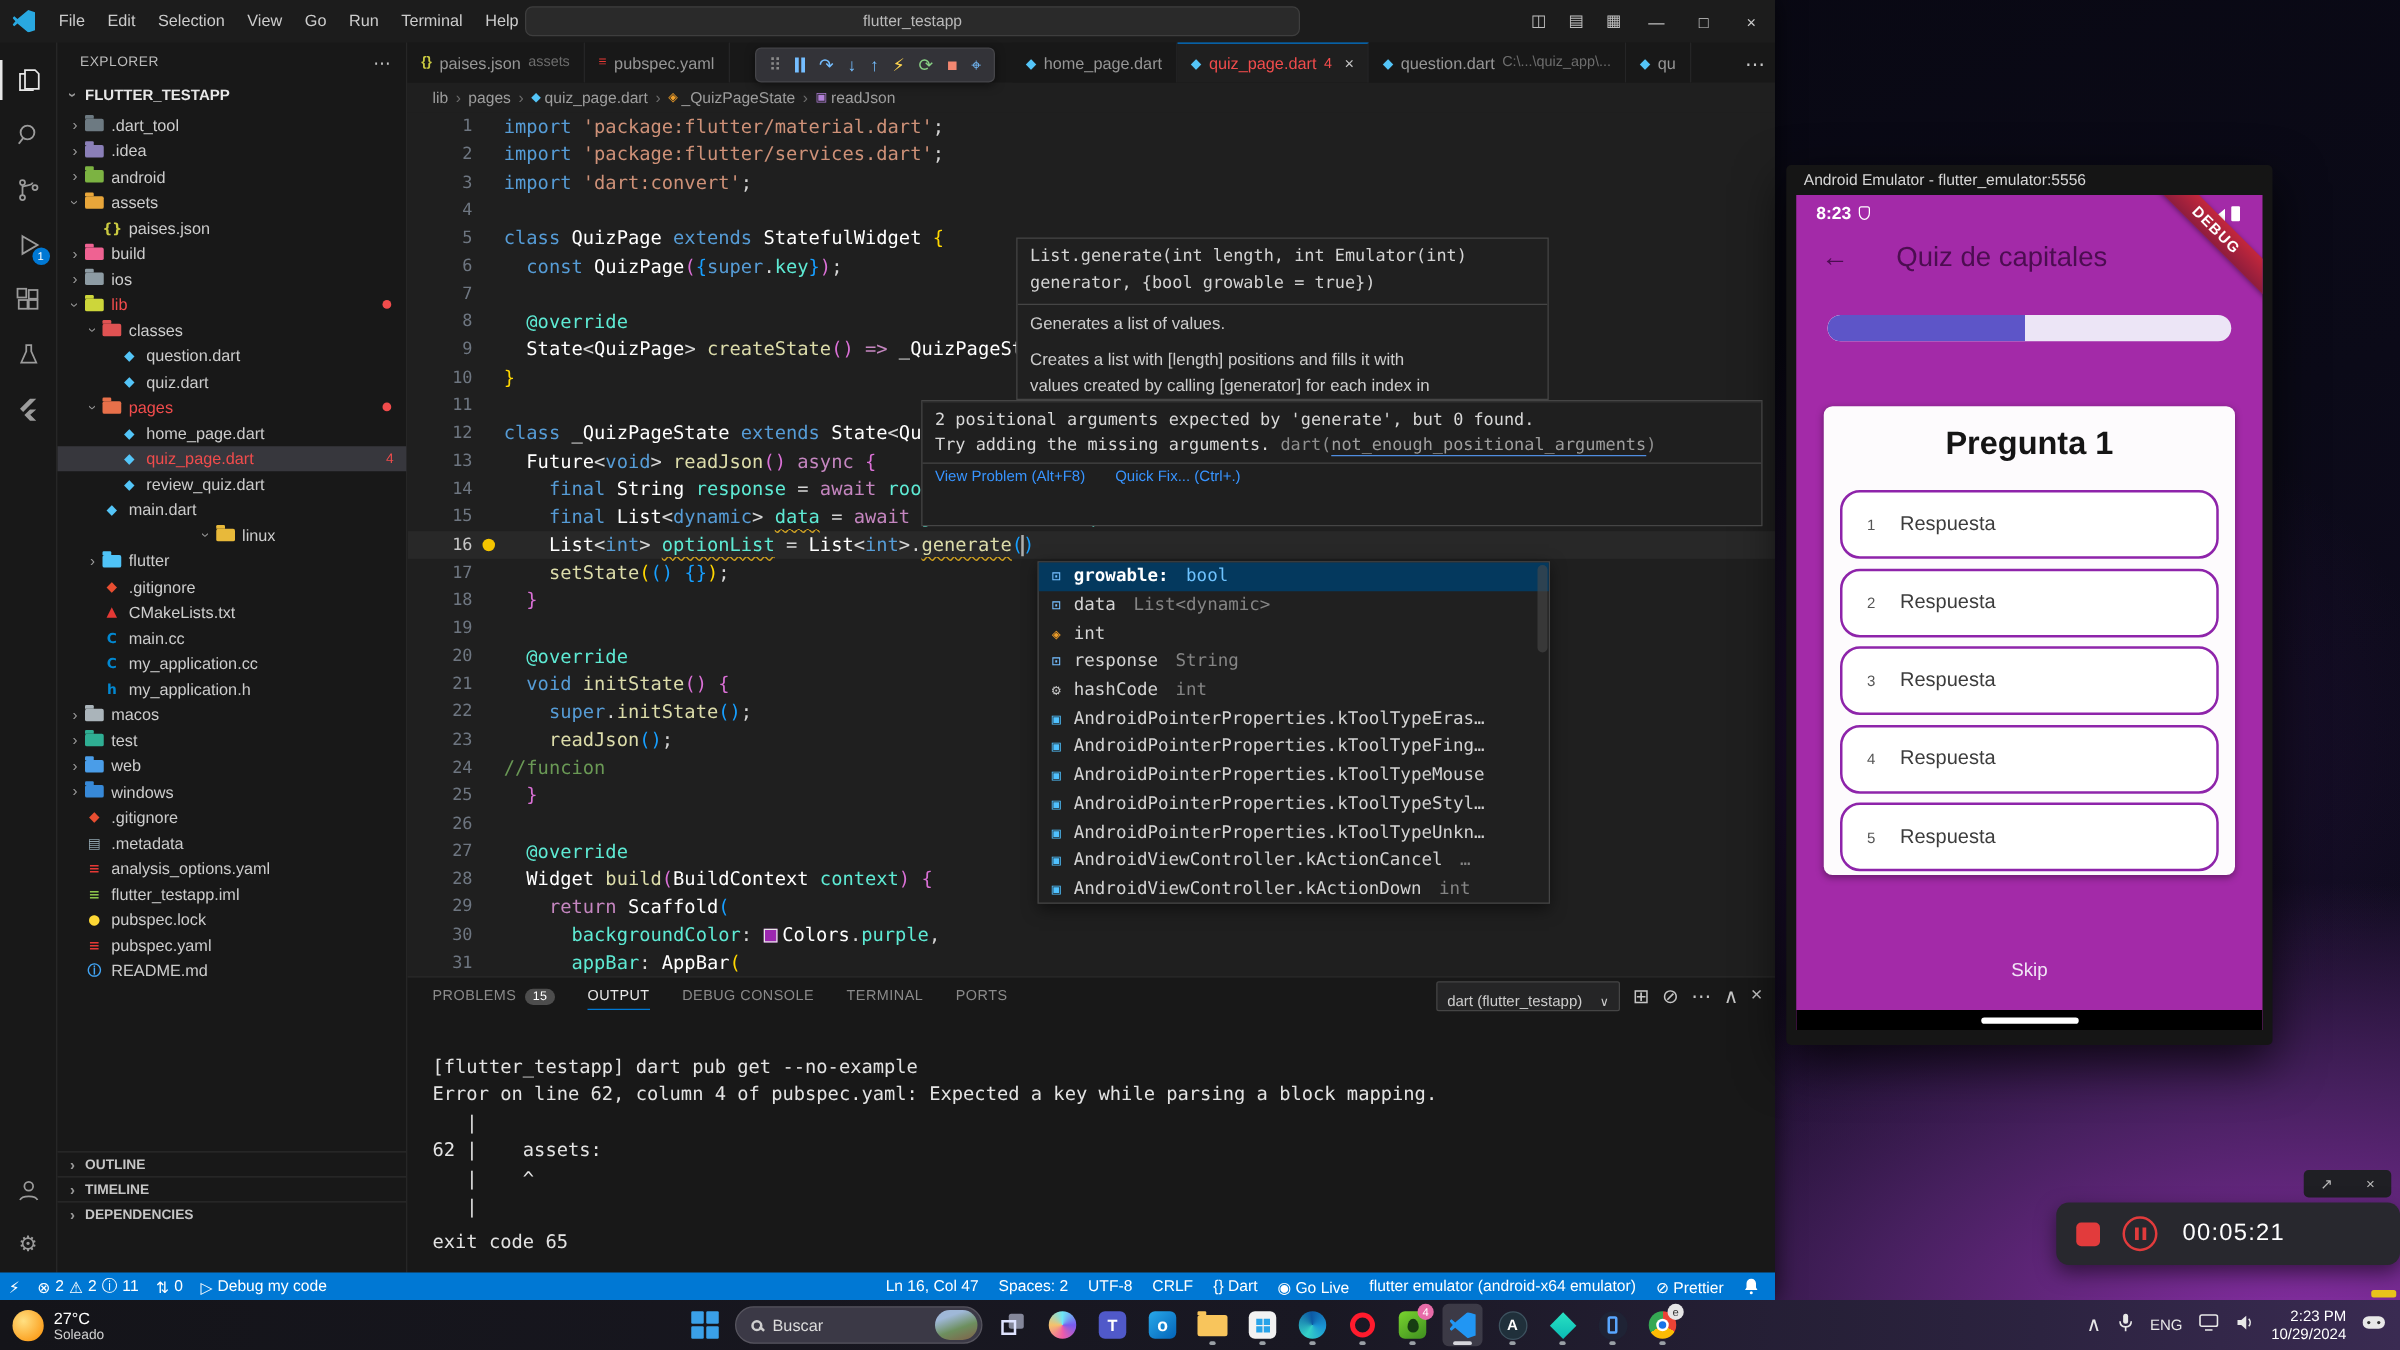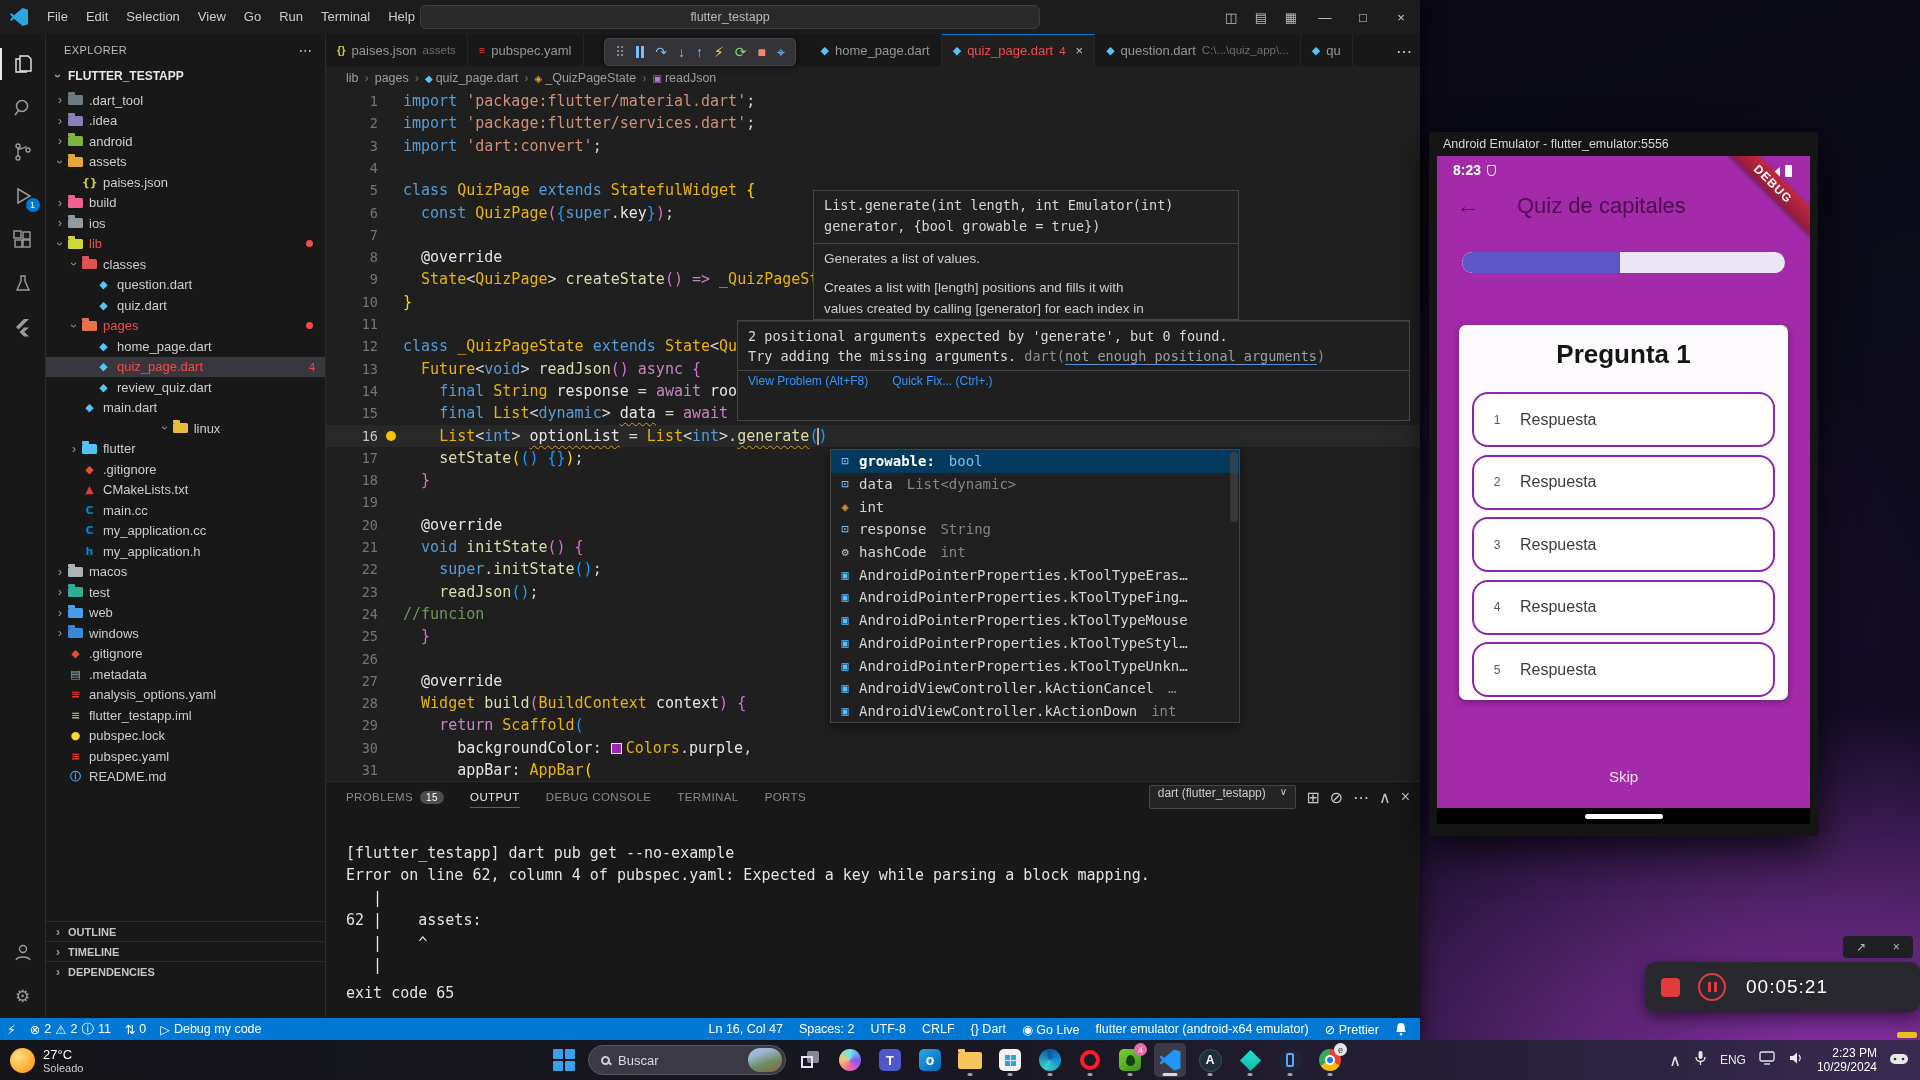--- a/index.html
+++ b/index.html
@@ -60,21 +60,21 @@
   #breadcrumb{height:24px;display:flex;align-items:center;padding-left:20px;color:#9d9d9d;font-size:12.5px;gap:3px;background:#1f1f1f}
   .bc-sep{color:#6d6d6d;margin:0 3px}
   .bc-ic{font-size:10px}
 
   #codearea{position:absolute;left:0;top:56px;right:0;height:691px;overflow:hidden;background:#1f1f1f}
   .code-line{position:absolute;left:0;right:0;height:22.3px;padding-left:77px;font-family:"DejaVu Sans Mono","Liberation Mono",monospace;font-size:15px;line-height:22.3px;white-space:pre}
   .code-line .ln{position:absolute;left:0;top:0;width:52px;text-align:right;color:#6e7681;font-size:13.5px}
   .curline{background:rgba(255,255,255,.045)}
   .curline .ln{color:#c6c6c6}
   .bulb{position:absolute;left:60px;top:6px;width:10px;height:10px;border-radius:50%;background:#f5c500}
-  .ck{color:#569cd6}.cc{color:#c586c0}.ct{color:#eab308}.cf{color:#dcdcaa}.cv{color:#e5e5e5}
+  .ck{color:#569cd6}.cc{color:#c586c0}.ct{color:#ffffff}.cf{color:#dcdcaa}.cv{color:#5eead4}
   .cs{color:#ce9178}.cm{color:#6a9955}.cp{color:#d4d4d4}
   .b1{color:#ffd700}.b2{color:#da70d6}.b3{color:#179fff}
   .squig{text-decoration:underline;text-decoration-style:wavy;text-decoration-color:#cfa01e;text-decoration-thickness:1px;text-underline-offset:4px}
   .cursor{display:inline-block;width:2px;height:17px;background:#aeafad;vertical-align:text-bottom;margin:0 -1px}
   .swatch{display:inline-block;width:11px;height:11px;background:#9c27b0;border:1px solid #e6e6e6;margin:0 4px -1px 0}
 
   
   #hovertip{position:absolute;left:813px;top:190px;width:426px;height:130px;background:#202020;border:1px solid #454545;z-index:5;overflow:hidden;color:#d4d4d4}
   #hovertip .sig{font-family:"DejaVu Sans Mono","Liberation Mono",monospace;font-size:13.5px;line-height:21px;padding:4px 10px 2px}
   #hovertip .hr{border-top:1px solid #454545;margin:4px 0}
@@ -94,21 +94,21 @@
   .sg.sel .styp{color:#6ec3ff}
   #sgscroll{position:absolute;right:1px;top:2px;width:8px;height:70px;background:#4a4a4a;border-radius:4px;opacity:.6}
 
   #panel{position:absolute;left:0;right:0;top:747px;bottom:0;background:#181818;border-top:1px solid #2b2b2b}
   #paneltabs{display:flex;align-items:center;height:30px;padding-left:20px;gap:26px}
   .ptab{font-size:11.5px;letter-spacing:.4px;color:#8a8a8a;display:flex;align-items:center;gap:7px;position:relative;height:100%}
   .ptab.active{color:#e7e7e7}
   .ptab.active::after{content:"";position:absolute;left:0;right:0;bottom:4px;height:1.5px;background:#0078d4}
   .pbadge{background:#4d4d4d;color:#fff;border-radius:9px;font-size:10px;padding:1px 6px}
   #panelright{position:absolute;right:10px;top:3px;display:flex;align-items:center;gap:10px;color:#c5c5c5}
-  #paneldd{height:24px;border:1px solid #454545;background:#252526;border-radius:2px;color:#ccc;font-size:12px;display:flex;align-items:flex-start;gap:14px;padding:0 8px}
+  #paneldd{height:24px;border:1px solid #454545;background:#252526;border-radius:2px;color:#ccc;font-size:12px;display:flex;align-items:flex-end;gap:14px;padding:0 8px}
   #outputwrap{position:absolute;left:20px;top:0;right:0;bottom:0}
   .outline-row{position:absolute;font-family:"DejaVu Sans Mono","Liberation Mono",monospace;font-size:15px;color:#e3e3e3;white-space:pre}
 
   #statusbar{position:absolute;left:0;bottom:0;width:1420px;height:22px;background:#0078d4;color:#fff;font-size:12.5px;display:flex;align-items:center;z-index:3}
   .stitem{display:flex;align-items:center;gap:4px;padding:0 7px;height:100%}
   #st-right{margin-left:auto;display:flex;align-items:center;gap:2px;padding-right:6px}
 
   
   #emu{position:absolute;left:1429px;top:132px;width:389px;height:704px;background:#151515;border-radius:4px;box-shadow:0 14px 40px rgba(0,0,0,.75);z-index:4}
   #emutitle{height:24px;display:flex;align-items:center;padding-left:14px;color:#d6d6d6;font-size:12.5px}

